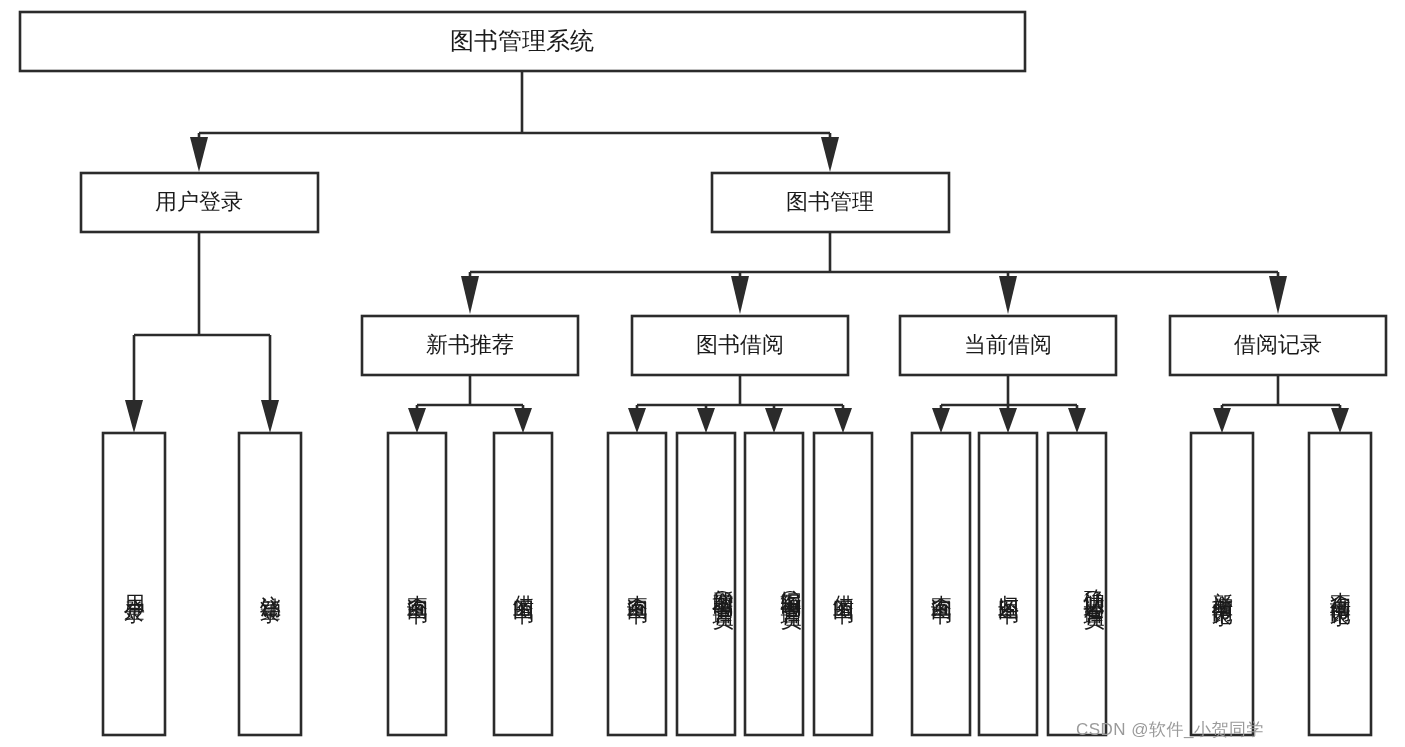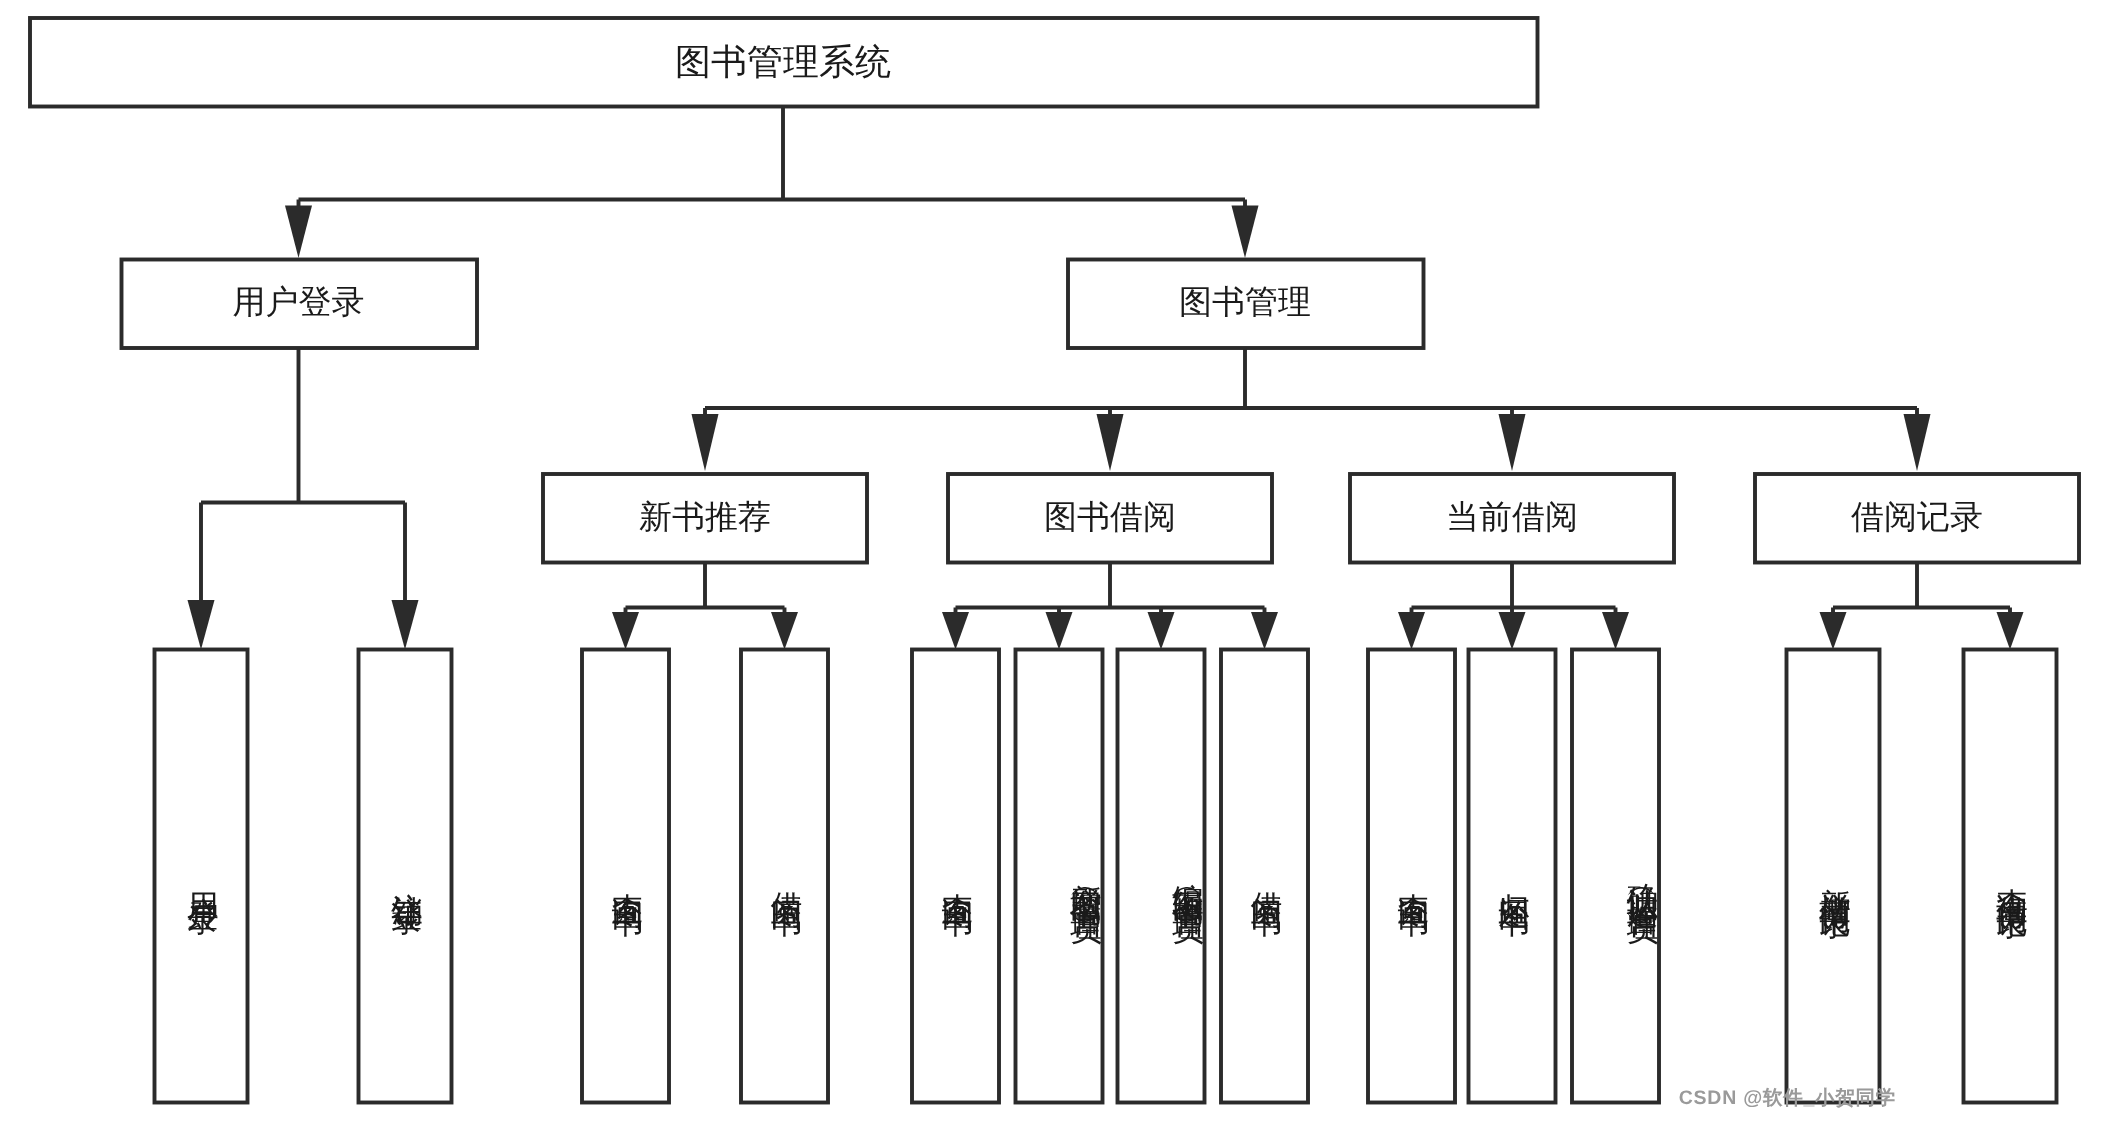--- a/index.html
+++ b/index.html
@@ -64,25 +64,24 @@
     pointer-events: none;
   }
   .leaf-label.centered {
     align-items: center;
   }
   #watermark {
     position: absolute;
     right: 10px;
     bottom: 6px;
     font-family: "Liberation Sans", "DejaVu Sans", sans-serif;
-    font-size: 13px;
+    font-size: 17px;
     color: #9a9a9a;
     white-space: nowrap;
     letter-spacing: 0.5px;
-    font-weight: bold;
   }
 </style>
 </head>
 <body>
 
 <div id="diagram-root">
 
   <svg id="flow" viewBox="0 0 1405 747">
 
     <g>

